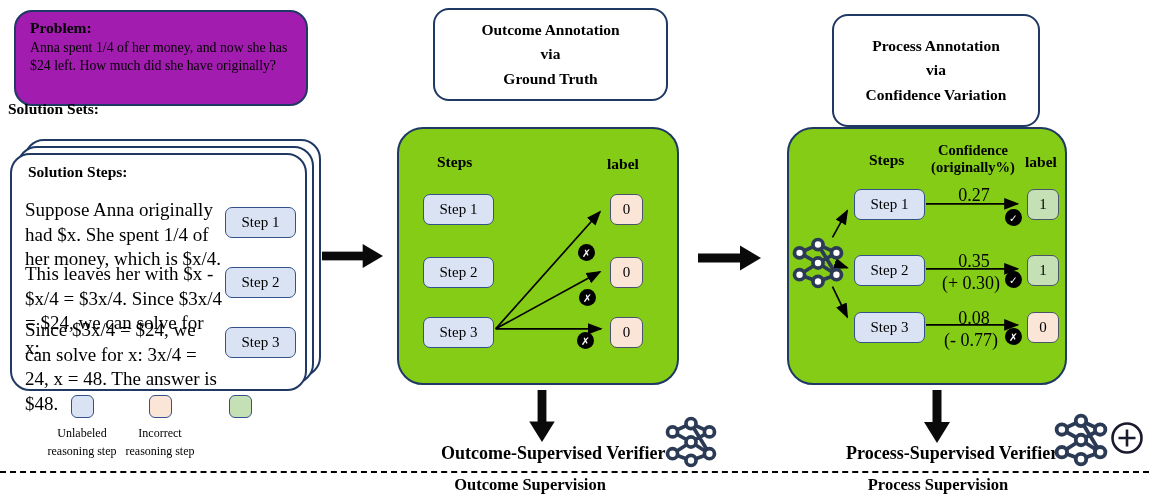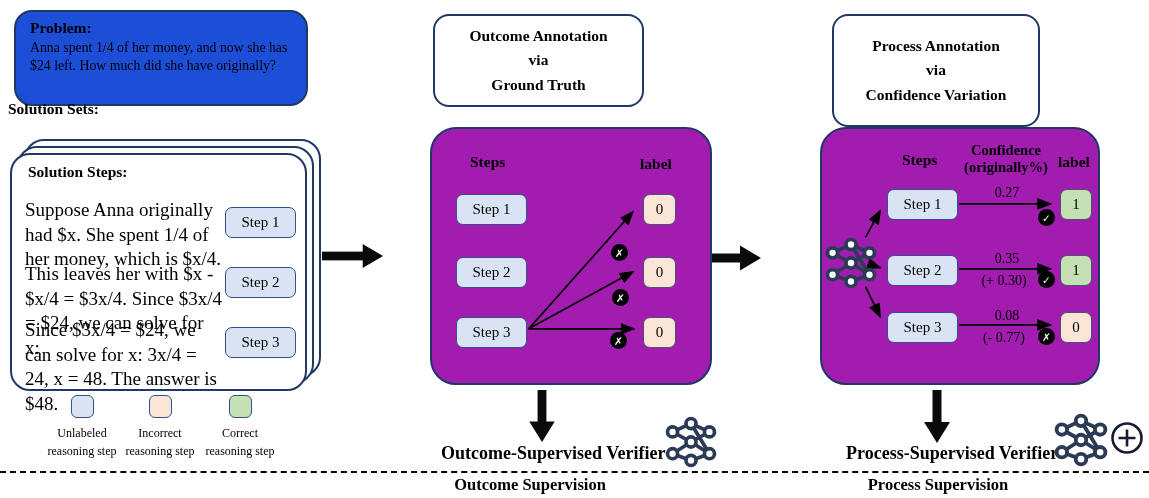--- a/index.html
+++ b/index.html
@@ -2,50 +2,50 @@
 <html><head>
 <meta charset="utf-8">
 <style>
   html,body{margin:0;padding:0;background:#fff;}
   .canvas{position:relative;width:1149px;height:498px;background:#fff;overflow:hidden;
           font-family:"Liberation Serif",serif;color:#000;}
   .abs{position:absolute;}
   .bold-title{font-weight:bold;font-size:15.5px;}
   
   .problem-box{position:absolute;left:14px;top:10px;width:294px;height:96px;border:2.2px solid #1f3864;
-               border-radius:18px;background:#1d4ed8;padding:7px 14px;box-sizing:border-box;}
+               border-radius:18px;background:#a21caf;padding:7px 14px;box-sizing:border-box;}
   .problem-text{font-size:13.8px;line-height:1.32;margin-top:2px;}
   .solution-sets-label{position:absolute;left:8px;top:100px;}
   .stack-layer{position:absolute;width:297px;height:238px;border:2.2px solid #1f3864;border-radius:20px;background:#fff;box-sizing:border-box;}
   .solution-card{position:absolute;left:10px;top:153px;width:297px;height:238px;border:2.2px solid #1f3864;
                  border-radius:20px;background:#fff;box-sizing:border-box;}
   .sol-title{position:absolute;left:16px;top:8px;}
   .sol-text{position:absolute;left:13px;width:198px;font-size:19px;line-height:1.3;}
   .chip{position:absolute;width:71px;height:31px;border:1.5px solid #33518a;border-radius:7px;
         display:flex;align-items:center;justify-content:center;font-size:15px;box-sizing:border-box;}
   .legend-item{position:absolute;top:395px;width:84px;display:flex;flex-direction:column;align-items:center;}
   .legend-swatch{width:23px;height:23px;border:1.6px solid #33518a;border-radius:6px;box-sizing:border-box;}
   .legend-label{font-size:12px;text-align:center;line-height:1.5;margin-top:6px;width:72px;}
   
   .title-box{position:absolute;border:2.2px solid #1f3864;border-radius:16px;background:#fff;
              display:flex;flex-direction:column;align-items:center;justify-content:center;
              font-weight:bold;font-size:15.5px;line-height:1.55;text-align:center;box-sizing:border-box;}
-  .main-box{position:absolute;border:2.2px solid #1f3864;border-radius:26px;background:#a21caf;box-sizing:border-box;margin-left:33px;}
+  .main-box{position:absolute;border:2.2px solid #1f3864;border-radius:26px;background:#84cc16;box-sizing:border-box;}
   .overlay{position:absolute;left:0;top:0;width:100%;height:100%;}
   .col-header{position:absolute;font-weight:bold;font-size:15.5px;}
   .gt-box{position:absolute;left:90px;top:7px;width:113px;height:50px;border:2px solid #1f3864;border-radius:10px;
           display:flex;flex-direction:column;align-items:center;justify-content:center;
           font-weight:bold;font-size:13.5px;line-height:1.3;background:#fff;box-sizing:border-box;}
   .label-sq{position:absolute;width:33px;height:31px;border:1.5px solid #49536e;border-radius:7px;
             display:flex;align-items:center;justify-content:center;font-size:15px;box-sizing:border-box;}
   .mark{position:absolute;width:17px;height:17px;background:#000;border-radius:50%;color:#fff;
         display:flex;align-items:center;justify-content:center;font-size:10.5px;font-weight:bold;
         font-family:"DejaVu Sans",sans-serif;}
   .conf-hdr{position:absolute;font-weight:bold;font-size:14.5px;text-align:center;line-height:1.18;width:100px;}
-  .conf-val{position:absolute;font-size:14px;width:60px;text-align:center;}
+  .conf-val{position:absolute;font-size:18px;width:60px;text-align:center;}
   
   .dashed-line{position:absolute;left:0;top:471px;width:1149px;border-top:2.5px dashed #000;}
   .verifier-label{position:absolute;font-weight:bold;font-size:18px;white-space:nowrap;}
   .supervision-label{position:absolute;font-weight:bold;font-size:16.5px;text-align:center;width:230px;}
   .nn-icon{position:absolute;}
 </style>
 </head>
 <body>
 
 <svg width="0" height="0" style="position:absolute">
@@ -92,41 +92,40 @@
   <div class="legend-item" style="left:40px;">
     <div class="legend-swatch" style="background: rgb(218, 227, 243);"></div>
     <div class="legend-label">Unlabeled reasoning step</div>
   </div>
   <div class="legend-item" style="left:118px;">
     <div class="legend-swatch" style="background: rgb(251, 229, 214);"></div>
     <div class="legend-label">Incorrect reasoning step</div>
   </div>
   <div class="legend-item" style="left:198px;">
     <div class="legend-swatch" style="background: rgb(197, 224, 180);"></div>
-    <div class="legend-label">Correct reasoning step</div>
   </div>
 
   <svg class="abs" style="left:322px;top:243px;" width="62" height="26" viewBox="0 0 64 26">
     <rect x="0" y="8.5" width="44" height="9" fill="#0a0a0a"></rect>
       <polygon points="42,0.5 63,13 42,25.5" fill="#0a0a0a"></polygon>
   </svg>
   <svg class="abs" style="left:698px;top:245px;" width="64" height="26" viewBox="0 0 64 26">
     <rect x="0" y="8.5" width="44" height="9" fill="#0a0a0a"></rect>
       <polygon points="42,0.5 63,13 42,25.5" fill="#0a0a0a"></polygon>
   </svg>
   <svg class="abs" style="left:528px;top:390px;" width="28" height="53" viewBox="0 0 28 54">
     <rect x="9.5" y="0" width="9" height="34" fill="#0a0a0a"></rect>
       <polygon points="1,32 14,53 27,32" fill="#0a0a0a"></polygon>
   </svg>
   <svg class="abs" style="left:923px;top:390px;" width="28" height="54" viewBox="0 0 28 54">
     <rect x="9.5" y="0" width="9" height="34" fill="#0a0a0a"></rect>
       <polygon points="1,32 14,53 27,32" fill="#0a0a0a"></polygon>
   </svg>
 
-  <div class="title-box" style="left:433px;top:14px;width:211px;height:93px;">
+  <div class="title-box" style="left:433px;top:8px;width:235px;height:93px;">
     <div>Outcome Annotation</div>
     <div>via</div>
     <div>Ground Truth</div>
   </div>
 
   <div class="main-box" style="left:397px;top:127px;width:282px;height:258px;">
     <svg class="overlay" viewBox="0 0 282 258">
       <defs>
         <marker id="arr" markerWidth="9" markerHeight="7" refX="8" refY="3.5" orient="auto">
           <path d="M0,0 L9,3.5 L0,7 z" fill="#000"></path>

